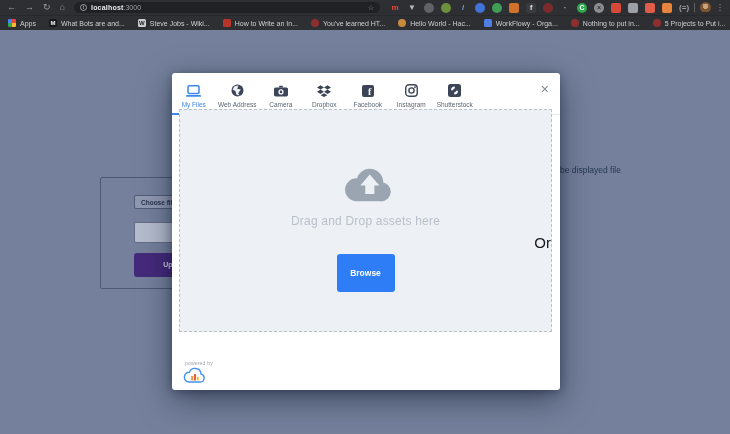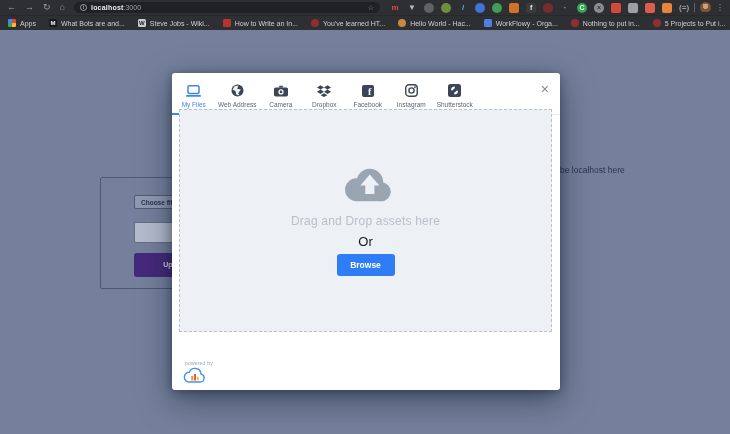--- a/index.html
+++ b/index.html
@@ -47,22 +47,22 @@
   .tab .tlabel { font-size:6.5px; color:var(--tab_label,#5b6672); white-space:nowrap; }
   .tab.active { color:var(--accent_blue,#3d87ec); }
   .tab.active .tlabel { color:var(--accent_blue,#3d87ec); }
   .tab.active::after { content:""; position:absolute; left:0; right:0; bottom:-1px; height:2.5px; background:var(--accent_blue,#3d87ec); }
   .ticon { height:15px; display:flex; align-items:center; }
   .close { position:absolute; right:11px; top:9px; font-size:14px; line-height:14px; color:#7f8996; }
 
   .dropzone { position:absolute; left:7px; top:36px; width:373px; height:223px; background:var(--dropzone_bg,#edf0f4); border:1px dashed var(--dashed_border,#b9c1cc); }
   .dz-cloud { position:absolute; top:55px; left:50%; transform:translateX(-50%); }
   .dz-title { position:absolute; top:104px; width:100%; text-align:center; font-size:12px; color:var(--muted_text,#b9c0ca); letter-spacing:.2px; }
-  .dz-or { position:absolute; top:124px; width:100%; text-align:center; font-size:13px; color:#15171c; }
-  .browse { position:absolute; top:144px; left:50%; transform:translateX(-50%); width:58px; height:22px; background:var(--browse_blue,#2e7df6); color:#fff; border:none; border-radius:3px; font:700 8.5px "Liberation Sans",sans-serif; cursor:pointer;text-align:center; }
+  .dz-or { position:absolute; top:124px; width:100%; text-align:right; font-size:15px; color:#15171c; }
+  .browse { position:absolute; top:144px; left:50%; transform:translateX(-50%); width:58px; height:38px; background:var(--browse_blue,#2e7df6); color:#fff; border:none; border-radius:3px; font:700 8.5px "Liberation Sans",sans-serif; cursor:pointer;text-align:center; }
 
   .powered { position:absolute; left:13px; top:287px; font-size:5px; color:#9aa3ad; letter-spacing:.2px; }
   .flogo { position:absolute; left:11px; top:294px; }
 </style>
 </head>
 <body>
 
 <div class="screen">
 
   <div class="toolbar">
@@ -140,21 +140,21 @@
       </span>
 
   </div>
 
   <div class="page">
     <div class="bg-card">
       <span class="choose-file">Choose file</span>
       <span class="bg-input"></span>
       <span class="bg-upload">Upload</span>
     </div>
-    <span class="bg-right-text">be localhost here</span>
+    <span class="bg-right-text">be displayed file</span>
   </div>
 
   <div class="modal">
     <div class="tabbar">
       <div class="tab active">
         <span class="ticon">
           <svg width="15" height="12" viewBox="0 0 15 12">
               <rect x="2" y="0.8" width="11" height="7.6" rx="1.2" fill="none" stroke="currentColor" stroke-width="1.5"></rect>
               <rect x="0" y="10" width="15" height="1.8" rx="0.9" fill="currentColor"></rect>
             </svg>

